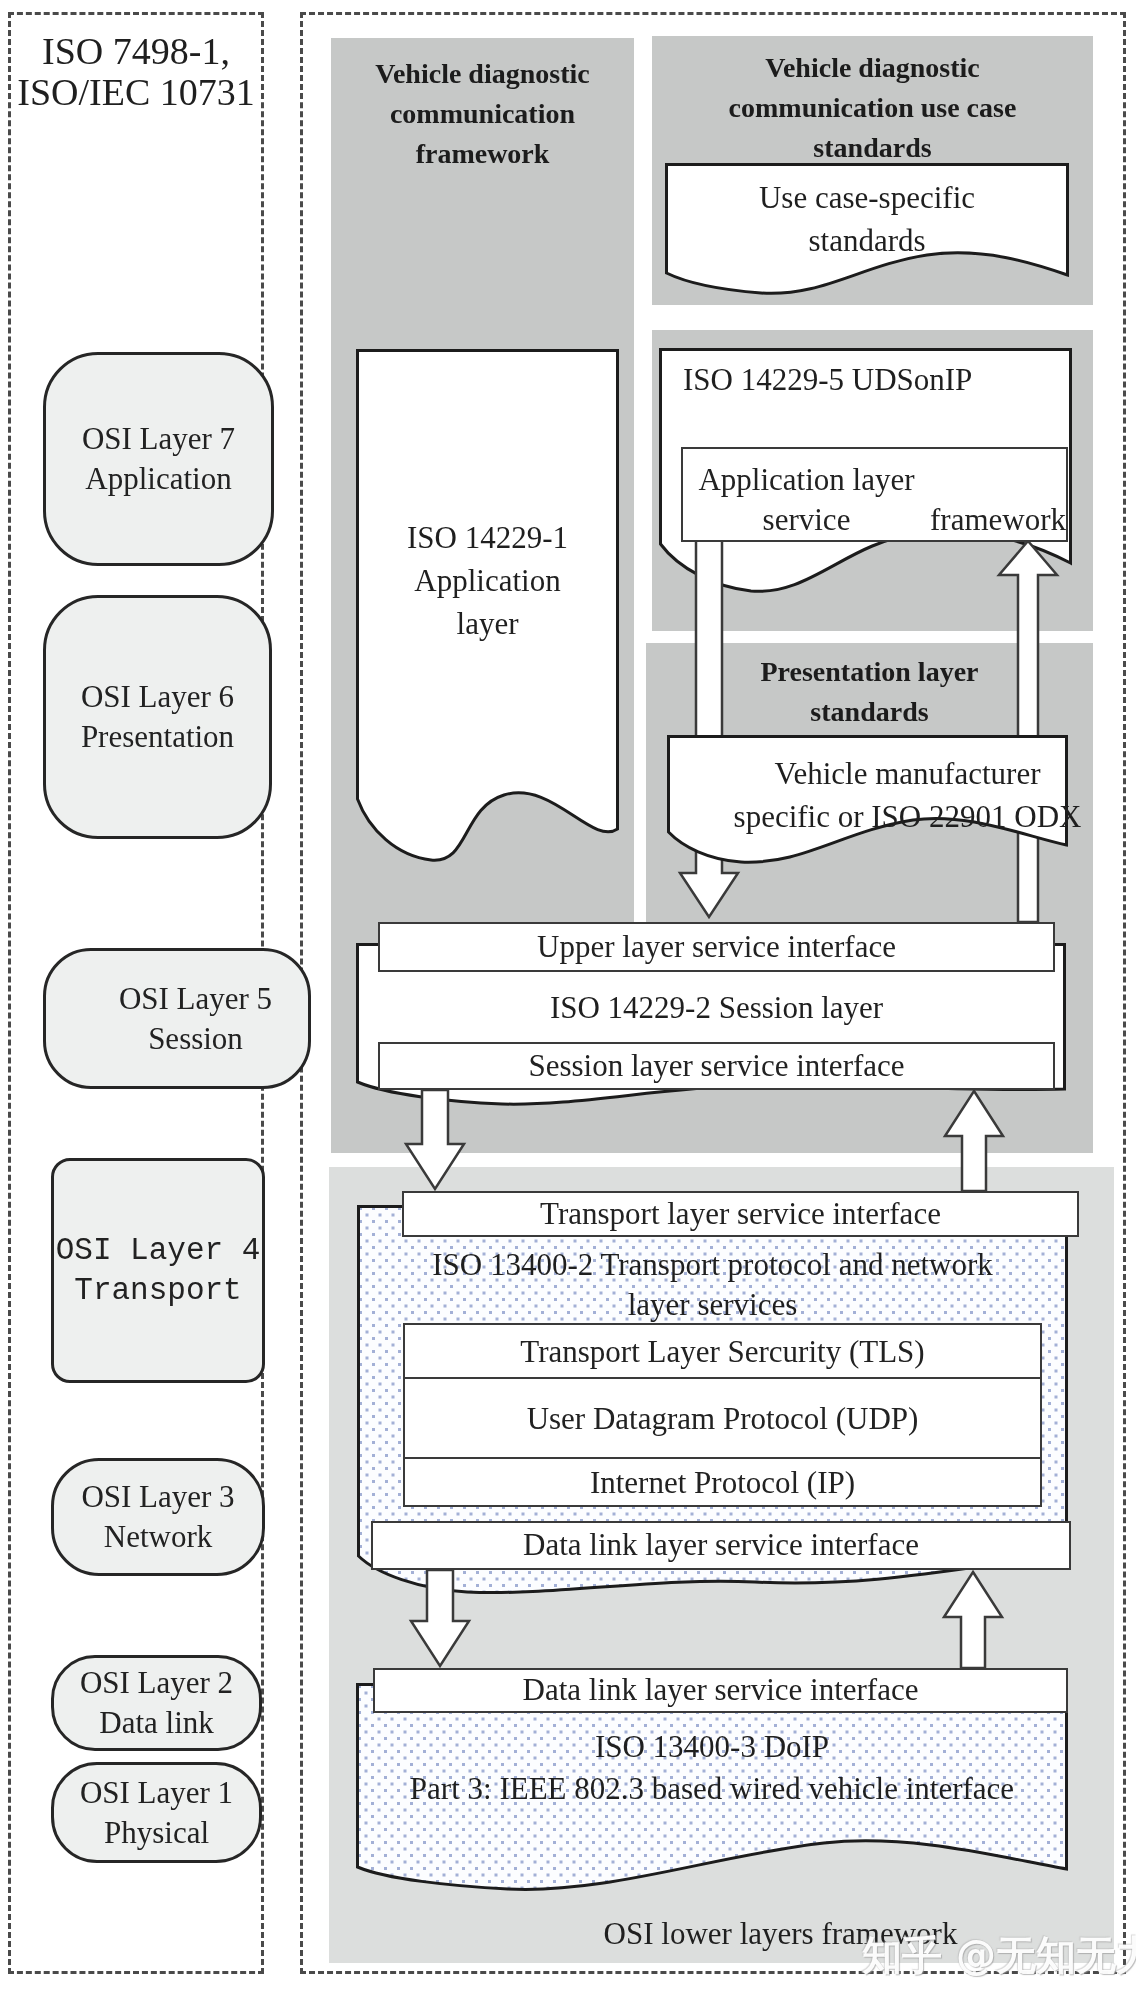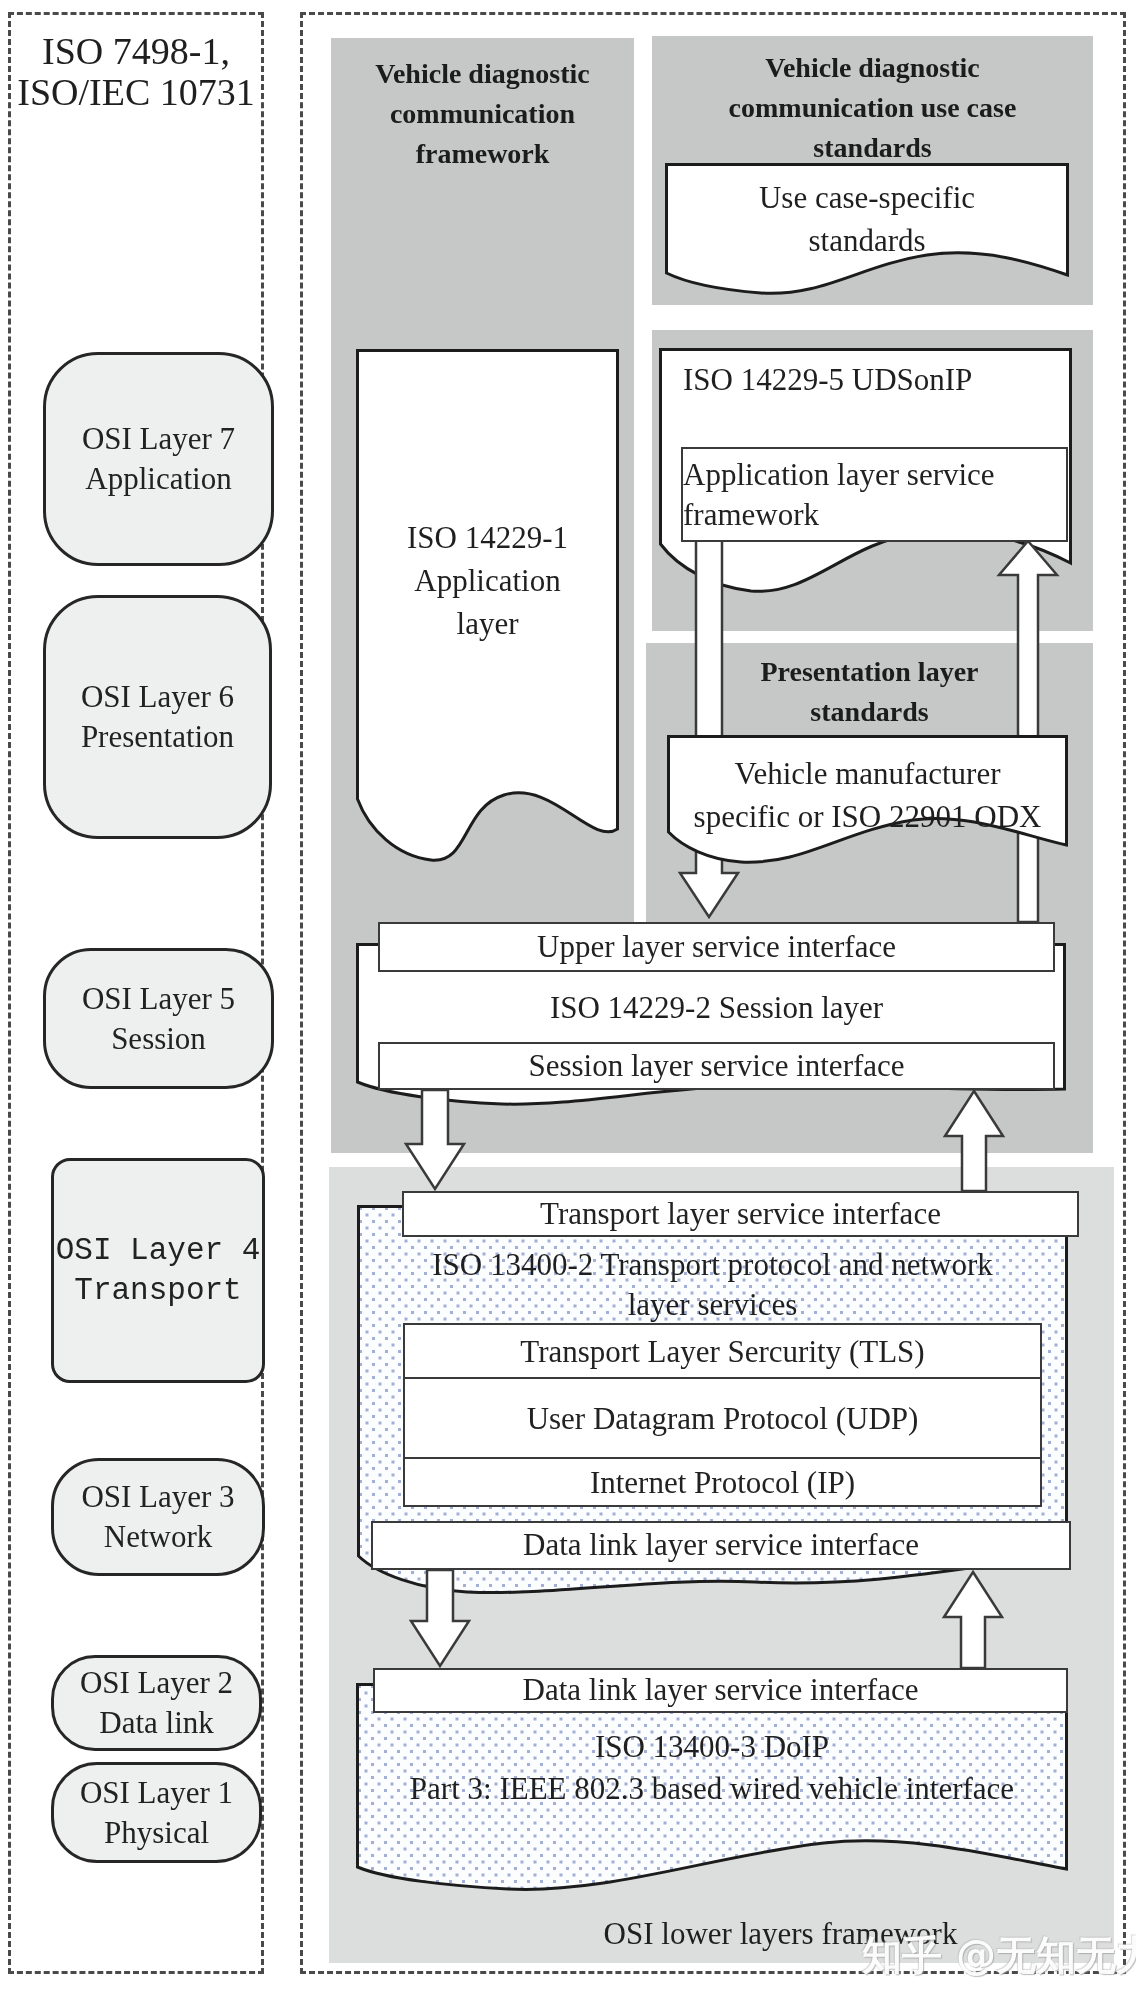--- a/index.html
+++ b/index.html
@@ -13,21 +13,21 @@
   .docsvg{position:absolute;z-index:2;}
   .docsvg.toplayer{z-index:4;}
   .arrowlayer{position:absolute;left:0;top:0;z-index:3;}
   .bar{
     position:absolute;background:#ffffff;border:2px solid #3a3a3a;z-index:5;
     display:flex;align-items:center;justify-content:center;
     font-size:31px;line-height:1.1;text-align:center;
   }
   .innerbox{
     position:absolute;background:#ffffff;border:2px solid #3a3a3a;z-index:5;
-    display:flex;flex-direction:column;align-items:flex-start;justify-content:center;
+    display:flex;flex-direction:row;align-items:flex-end;justify-content:center;
     font-size:31px;line-height:40px;text-align:center;
   }
   .ptable{position:absolute;z-index:5;border:2px solid #3a3a3a;background:#fff;}
   .ptable .row{
     display:flex;flex-direction:column;align-items:center;justify-content:center;
     font-size:31px;line-height:37px;text-align:center;box-sizing:border-box;
   }
   .ptable .row + .row{border-top:2px solid #3a3a3a;}
   .gtitle{
     position:absolute;z-index:6;font-weight:bold;font-size:28px;line-height:40px;
@@ -73,21 +73,21 @@
 </div>
 
 <div class="osibox" style="left:22px;top:352px;width:225px;height:208px;border-radius:55px;">
   <span class="linespan">OSI Layer 7</span>
   <span class="linespan">Application</span>
 </div>
 <div class="osibox" style="left:22px;top:595px;width:223px;height:238px;border-radius:55px;">
   <span class="linespan">OSI Layer 6</span>
   <span class="linespan">Presentation</span>
 </div>
-<div class="osibox" style="left:22px;top:948px;width:225px;height:135px;border-radius:48px;">
+<div class="osibox" style="left:22px;top:948px;width:225px;height:135px;border-radius:48px;padding-left:37px;">
   <span class="linespan">OSI Layer 5</span>
   <span class="linespan">Session</span>
 </div>
 <div class="osibox" style="left:30px;top:1158px;width:208px;height:219px;border-radius:19px;font-family:Liberation Mono, monospace;">
   <span class="linespan">OSI Layer 4</span>
   <span class="linespan">Transport</span>
 </div>
 <div class="osibox" style="left:30px;top:1458px;width:208px;height:112px;border-radius:48px;">
   <span class="linespan">OSI Layer 3</span>
   <span class="linespan">Network</span>
@@ -160,21 +160,21 @@
 <div class="doctext" style="left:665px;top:176px;width:404px;">
   <span class="linespan">Use case-specific</span>
   <span class="linespan">standards</span>
 </div>
 <div class="doctext left" style="left:683px;top:358px;width:380px;">ISO 14229-5 UDSonIP</div>
 <div class="doctext" style="left:356px;top:516px;width:263px;">
   <span class="linespan">ISO 14229-1</span>
   <span class="linespan">Application</span>
   <span class="linespan">layer</span>
 </div>
-<div class="doctext" style="left:667px;top:752px;width:401px;">
+<div class="doctext" style="left:667px;top:752px;width:401px;padding-left:40px;">
   <span class="linespan">Vehicle manufacturer</span>
   <span class="linespan">specific or ISO 22901 ODX</span>
 </div>
 <div class="doctext" style="left:378px;top:986px;width:677px;">ISO 14229-2 Session layer</div>
 <div class="doctext" style="left:357px;top:1245px;width:711px;line-height:40px;">
   <span class="linespan">ISO 13400-2 Transport protocol and network</span>
   <span class="linespan">layer services</span>
 </div>
 <div class="doctext" style="left:356px;top:1726px;width:712px;line-height:42px;">
   <span class="linespan">ISO 13400-3 DoIP</span>

